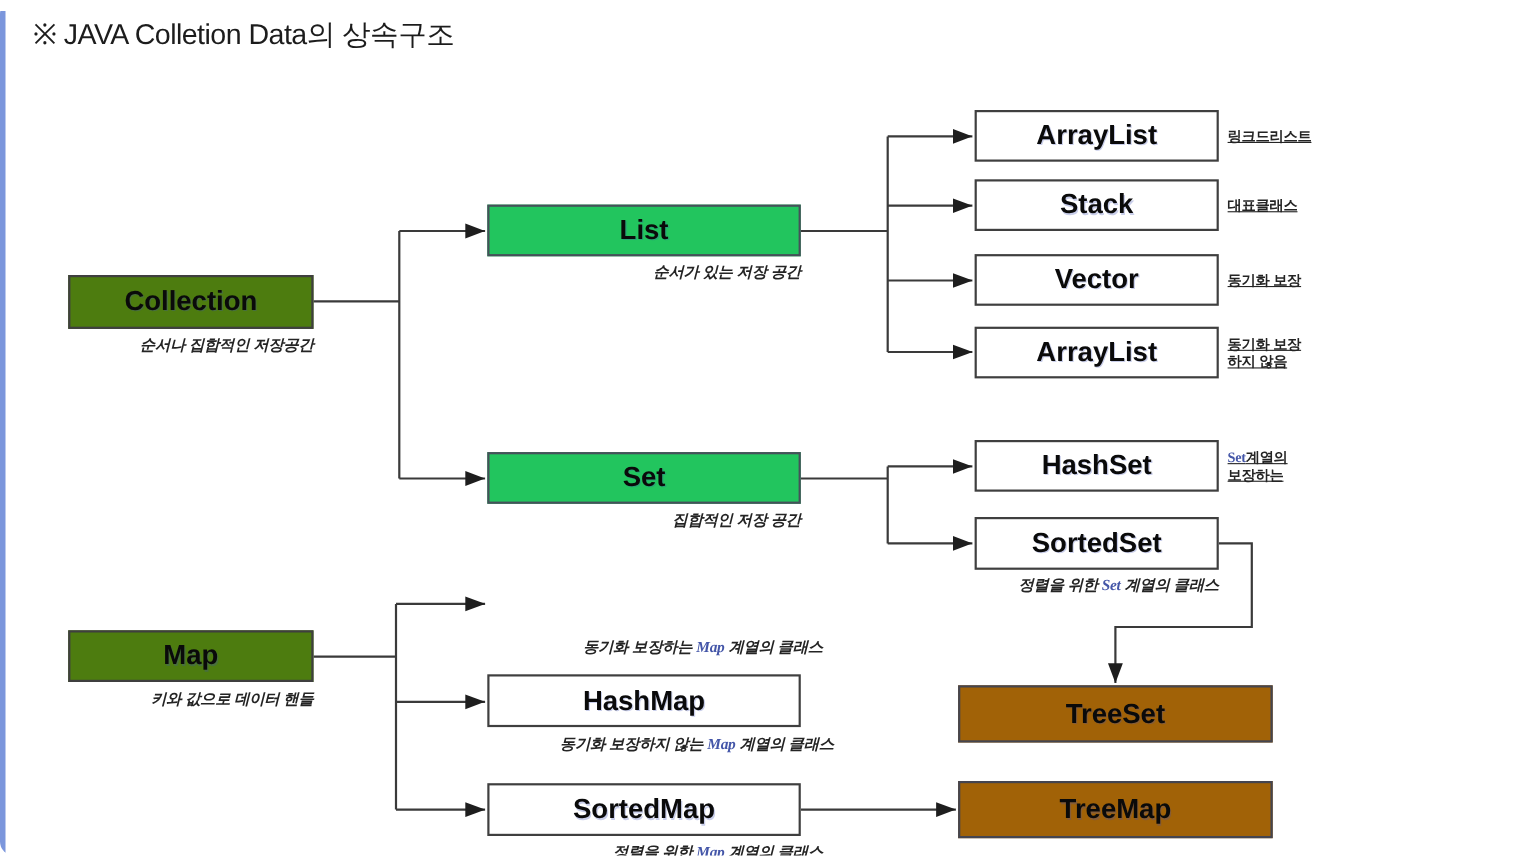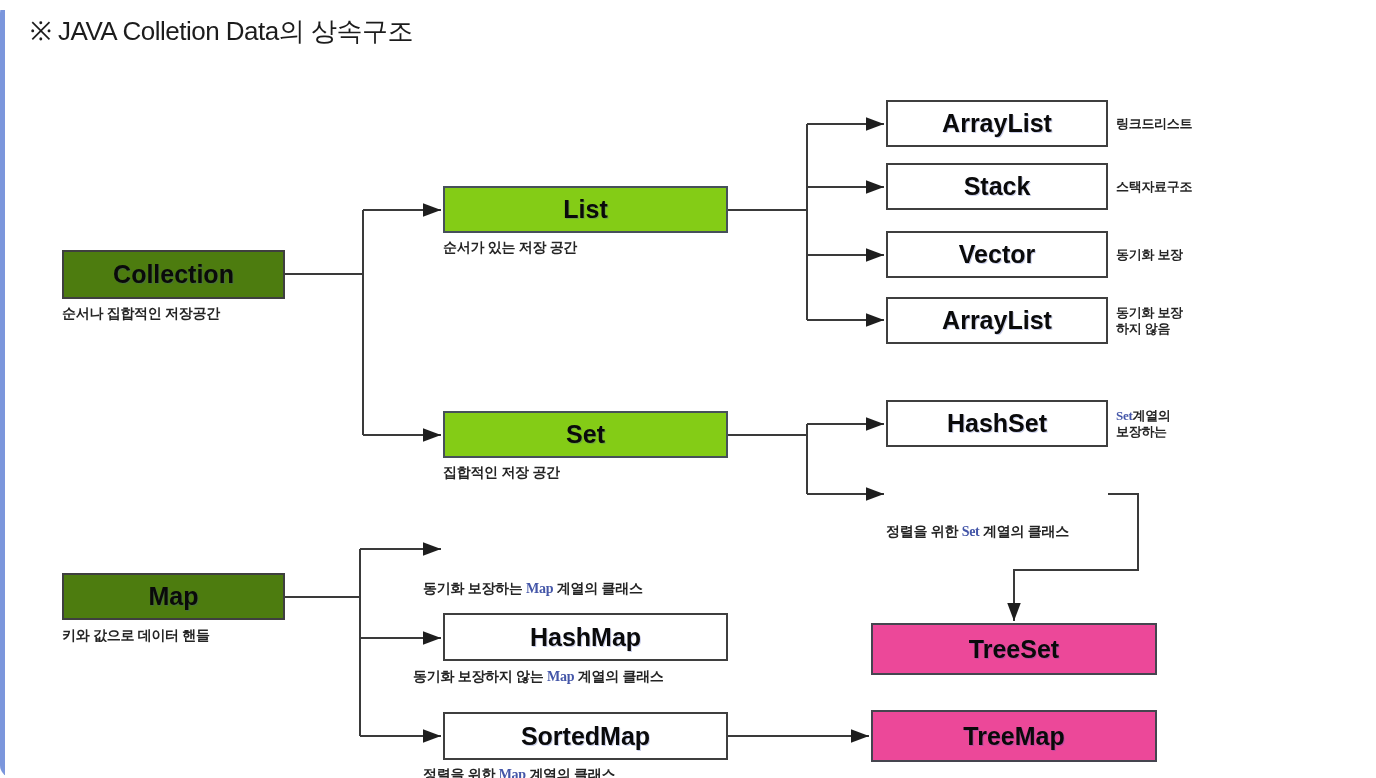--- a/index.html
+++ b/index.html
@@ -8,26 +8,26 @@
   .accent-bar{position:absolute;left:0;top:10px;width:5px;height:768px;background:#7b96dc;}
   .page-title{position:absolute;left:30px;top:12px;font-size:26px;font-weight:400;
               color:#1c1c1c;letter-spacing:-0.5px;white-space:nowrap;}
   .diagram{position:absolute;left:0;top:0;width:1376px;height:778px;}
   svg.wires{position:absolute;left:0;top:0;pointer-events:none;}
   .node{position:absolute;box-sizing:border-box;border:2px solid #3f3f3f;background:#fff;
         display:flex;align-items:center;justify-content:center;}
   .node .node-label{font-weight:bold;font-size:25px;color:#0a0a0a;white-space:nowrap;
         text-shadow:1px 1px 0 rgba(60,80,180,0.28);}
   .node.gray{background:#4d7c0f;}
-  .node.blue{background:#84cc16;border-color:#46505a;}
-  .node.purple{background:#ec4899;border-color:#45454f;}
-  .caption{position:absolute;text-align:left;font-size:14px;font-weight:bold;color:#242424;
-           white-space:nowrap;letter-spacing:-0.3px;}
+  .node.blue{background:#22c55e;border-color:#46505a;}
+  .node.purple{background:#a16207;border-color:#45454f;}
+  .caption{position:absolute;text-align:right;font-size:14px;font-weight:bold;color:#242424;
+           white-space:nowrap;letter-spacing:-0.3px;font-style:italic;}
   .side-note{position:absolute;font-size:13px;font-weight:bold;color:#242424;line-height:1.25;
-             white-space:nowrap;letter-spacing:-0.3px;text-align:left;}
+             white-space:nowrap;letter-spacing:-0.3px;text-align:left;text-decoration:underline;}
   .side-note .block{display:block;}
   .serif-word{font-family:"Liberation Serif",serif;color:#4456a8;font-weight:bold;}
 </style>
 </head>
 <body>
 
 <div class="page">
   <div class="accent-bar"></div>
   <div class="page-title">※ JAVA Colletion Data의 상속구조</div>
 
@@ -104,21 +104,21 @@
     </div>
 
     <div class="node" style="left:886px;top:100px;width:222px;height:47px">
       <span class="node-label">ArrayList</span>
     </div>
     <div class="side-note" style="left:1116px;top:116px">링크드리스트</div>
 
     <div class="node" style="left:886px;top:163px;width:222px;height:47px">
       <span class="node-label">Stack</span>
     </div>
-    <div class="side-note" style="left:1116px;top:179px">스택자료구조</div>
+    <div class="side-note" style="left:1116px;top:179px">대표클래스</div>
 
     <div class="node" style="left:886px;top:231px;width:222px;height:47px">
       <span class="node-label">Vector</span>
     </div>
     <div class="side-note" style="left:1116px;top:247px">동기화 보장</div>
 
     <div class="node" style="left:886px;top:297px;width:222px;height:47px">
       <span class="node-label">ArrayList</span>
     </div>
     <div class="side-note" style="left:1116px;top:305px">
@@ -127,20 +127,23 @@
     </div>
 
     <div class="node" style="left:886px;top:400px;width:222px;height:47px">
       <span class="node-label">HashSet</span>
     </div>
     <div class="side-note" style="left:1116px;top:408px">
       <span class="block"><span class="serif-word">Set</span><span>계열의</span></span>
       <span class="block">보장하는</span>
     </div>
 
+    <div class="node" style="left:886px;top:470px;width:222px;height:48px">
+      <span class="node-label">SortedSet</span>
+    </div>
     <div class="caption" style="left:886px;top:523px;width:222px">
       <span>정렬을 위한 </span><span class="serif-word">Set</span><span> 계열의 클래스</span>
     </div>
 
     <div class="node purple" style="left:871px;top:623px;width:286px;height:52px">
       <span class="node-label">TreeSet</span>
     </div>
 
     <div class="node purple" style="left:871px;top:710px;width:286px;height:52px">
       <span class="node-label">TreeMap</span>

